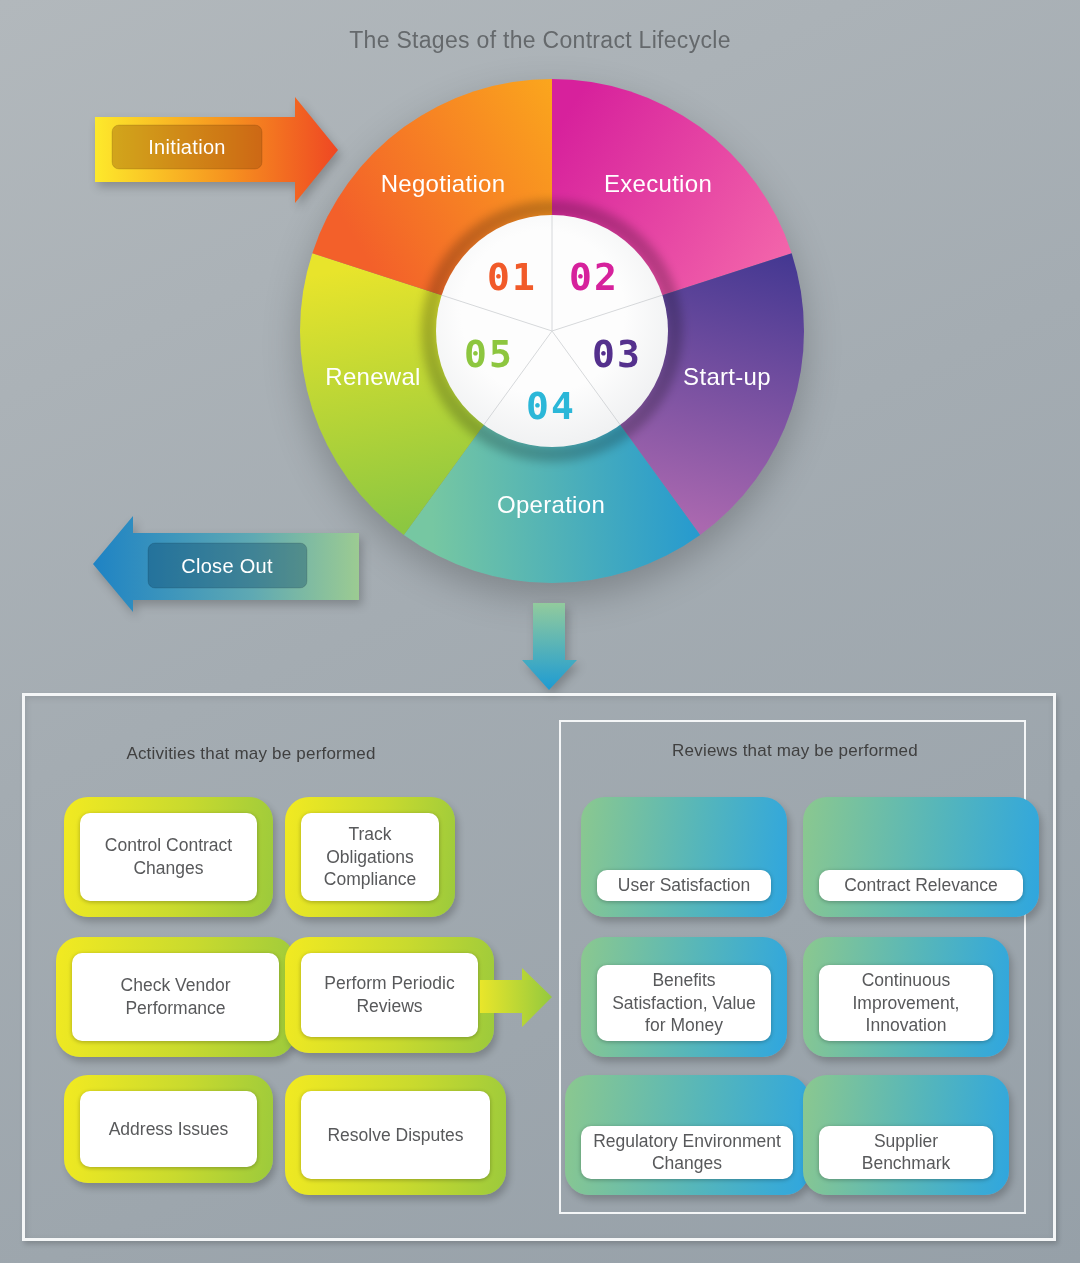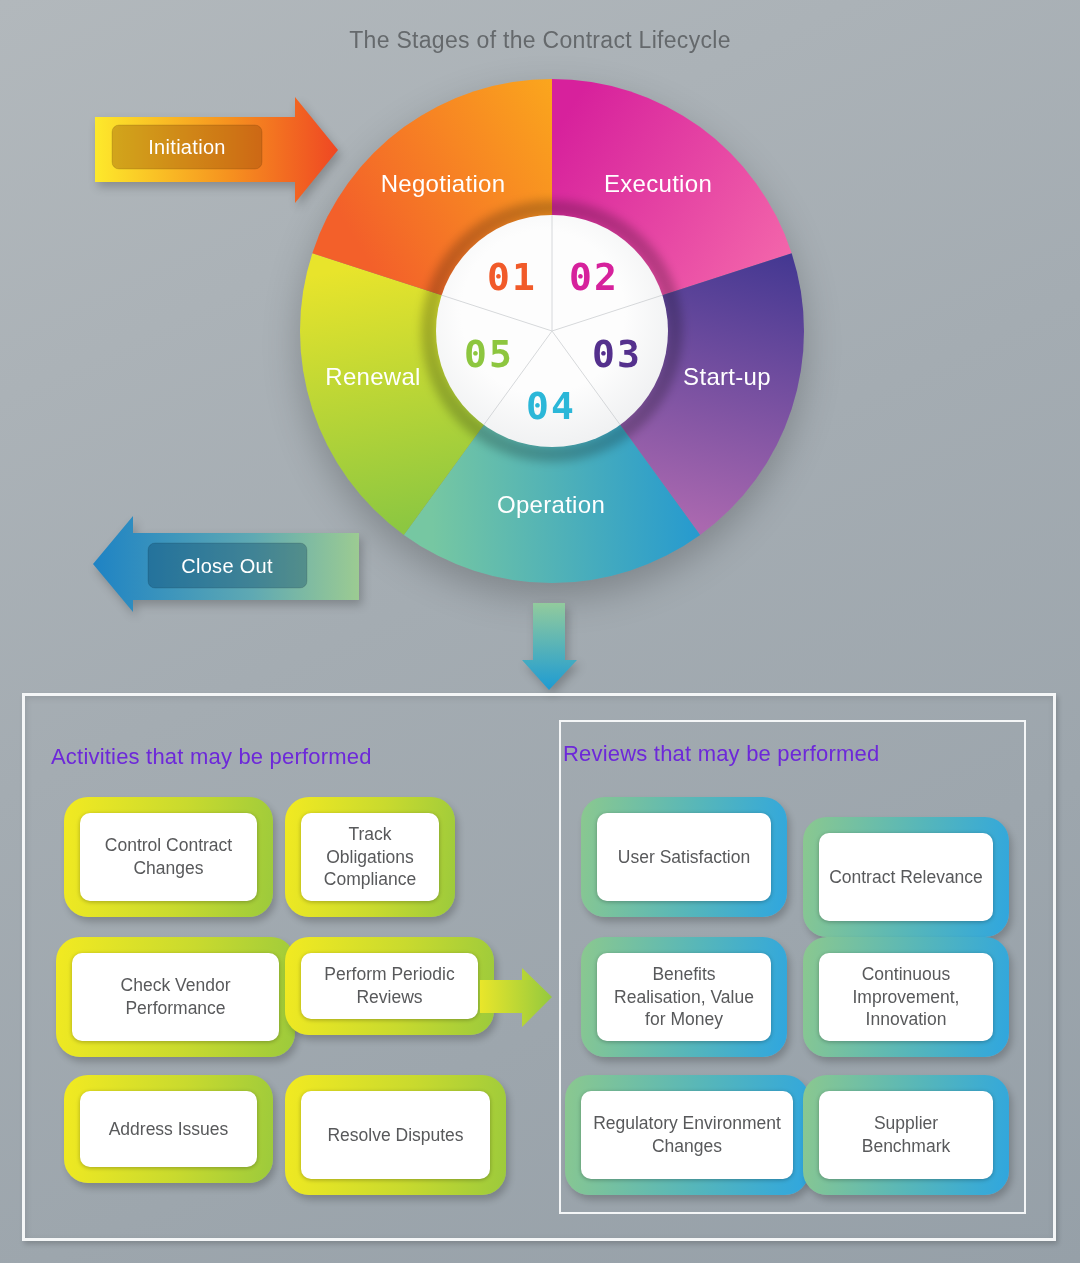--- a/index.html
+++ b/index.html
@@ -23,28 +23,28 @@
   .flow-arrow{filter:drop-shadow(3px 5px 5px rgba(0,0,0,0.22));}
   .outer-panel{
     left:22px;top:693px;width:1034px;height:548px;box-sizing:border-box;
     border:3px solid #f4f6f7;box-shadow:2px 3px 5px rgba(0,0,0,0.18), inset 1px 2px 6px rgba(0,0,0,0.10);
   }
   .reviews-panel{
     left:559px;top:720px;width:467px;height:494px;box-sizing:border-box;
     border:2px solid #f4f6f7;
   }
   .section-header{
-    font-size:22px;color:#6d28d9;text-align:left;letter-spacing:.2px;
+    font-size:17px;color:#404040;text-align:center;letter-spacing:.2px;
   }
   .card{
     position:absolute;border-radius:24px;padding:16px;display:flex;box-sizing:border-box;
     box-shadow:3px 5px 7px rgba(0,0,0,0.20);
   }
   .card-act{background:linear-gradient(97deg,#f2ea21 0%,#c9da2e 55%,#9cca3c 100%);margin-left:16px;}
-  .card-rev{background:linear-gradient(97deg,#8bc88f 0%,#56b6ba 55%,#2fa6df 100%);}
+  .card-rev{background:linear-gradient(97deg,#8bc88f 0%,#56b6ba 55%,#2fa6df 100%);align-items:flex-end;}
   .card-inner{
     flex:1;background:#ffffff;border-radius:10px;
     display:flex;align-items:center;justify-content:center;text-align:center;
     color:#58595b;font-size:17.5px;line-height:1.3;padding:4px 10px;
     box-shadow:0 1px 4px rgba(0,0,0,0.28);
   }
 </style>
 </head>
 <body>
 
@@ -156,21 +156,21 @@
 
 <div class="card card-act" style="left:48px;top:797px;width:209px;height:120px">
   <div class="card-inner">Control Contract Changes</div>
 </div>
 <div class="card card-act" style="left:269px;top:797px;width:170px;height:120px">
   <div class="card-inner">Track Obligations Compliance</div>
 </div>
 <div class="card card-act" style="left:40px;top:937px;width:239px;height:120px">
   <div class="card-inner">Check Vendor Performance</div>
 </div>
-<div class="card card-act" style="left:269px;top:937px;width:209px;height:98px">
+<div class="card card-act" style="left:269px;top:937px;width:209px;height:116px">
   <div class="card-inner">Perform Periodic Reviews</div>
 </div>
 <div class="card card-act" style="left:48px;top:1075px;width:209px;height:108px">
   <div class="card-inner">Address Issues</div>
 </div>
 <div class="card card-act" style="left:269px;top:1075px;width:221px;height:120px">
   <div class="card-inner">Resolve Disputes</div>
 </div>
 
 <svg class="abs" style="left:478px;top:966px" width="76" height="64" viewBox="0 0 76 64">
@@ -183,25 +183,25 @@
   <path d="M2,14 L44,14 L44,2 L74,31 L44,61 L44,47 L2,47 Z" fill="url(#gradSmall)"></path>
 </svg>
 
 <div class="abs reviews-panel"></div>
 
 <div class="abs section-header" style="left:563px;top:741px;width:464px">Reviews that may be performed</div>
 
 <div class="card card-rev" style="left:581px;top:797px;width:206px;height:120px">
   <div class="card-inner">User Satisfaction</div>
 </div>
-<div class="card card-rev" style="left:803px;top:817px;width:206px;height:120px">
+<div class="card card-rev" style="left:803px;top:797px;width:236px;height:120px">
   <div class="card-inner">Contract Relevance</div>
 </div>
 <div class="card card-rev" style="left:581px;top:937px;width:206px;height:120px">
-  <div class="card-inner">Benefits Realisation, Value for Money</div>
+  <div class="card-inner">Benefits Satisfaction, Value for Money</div>
 </div>
 <div class="card card-rev" style="left:803px;top:937px;width:206px;height:120px">
   <div class="card-inner">Continuous Improvement, Innovation</div>
 </div>
 <div class="card card-rev" style="left:565px;top:1075px;width:244px;height:120px">
   <div class="card-inner">Regulatory Environment Changes</div>
 </div>
 <div class="card card-rev" style="left:803px;top:1075px;width:206px;height:120px">
   <div class="card-inner">Supplier Benchmark</div>
 </div>

